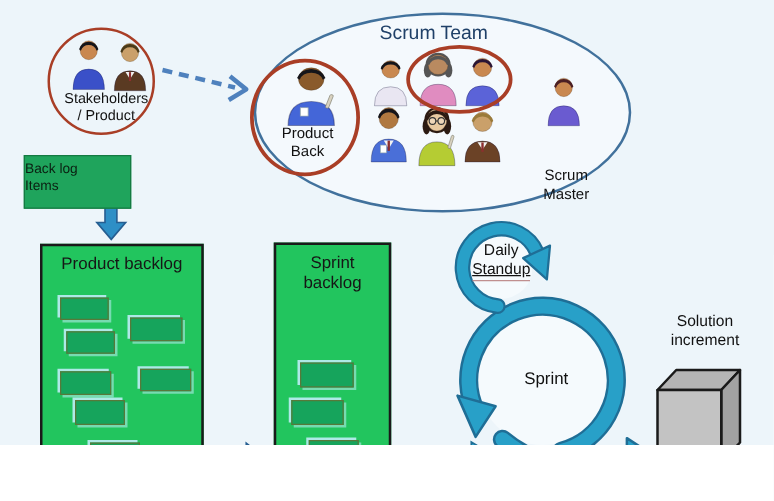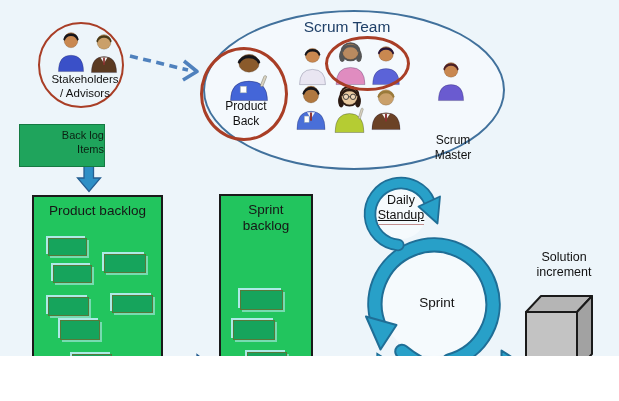--- a/index.html
+++ b/index.html
@@ -16,21 +16,21 @@
   .lbl span{display:block;}
   .scrum-title{left:287px;top:18px;width:120px;font-size:15.5px;color:var(--title_blue);}
   .stk-label{left:36px;top:72px;width:98px;}
   .po-label{left:210px;top:99px;width:72px;font-size:12px;}
   .dev-label{left:290px;top:129px;width:122px;font-size:12px;}
   .sm-label{left:417px;top:100px;width:72px;font-size:12px;margin-top:33px;}
   .daily-label{left:363px;top:193px;width:76px;font-size:12.5px;z-index:4;}
   .daily-label .u{display:inline-block;border-bottom:1.5px solid #c08f8f;padding-bottom:0;text-decoration:underline;}
   .sprint-label{left:402px;top:295px;width:70px;font-size:13.5px;}
   .sol-label{left:520px;top:250px;width:88px;font-size:12.5px;}
-  .greenbox{position:absolute;left:19px;top:124px;width:86px;height:43px;background:var(--green_box);border:1px solid var(--green_box_border);box-sizing:border-box;z-index:2;color:#0b2012;font-size:11px;text-align:right;padding-top:3px;line-height:1.3;}
+  .greenbox{position:absolute;left:19px;top:124px;width:86px;height:43px;background:var(--green_box);border:1px solid var(--green_box_border);box-sizing:border-box;z-index:2;color:#0b2012;font-size:11px;text-align:left;padding-top:3px;line-height:1.3;}
   .bigbox{position:absolute;background:#22c55e;border:2px solid var(--box_border);box-sizing:border-box;z-index:2;}
   .pb-box{left:32px;top:195px;width:131px;height:187px;}
   .sb-box{left:219px;top:194px;width:94px;height:188px;}
   .boxtitle{color:#161616;font-size:13.5px;text-align:center;margin-top:6px;line-height:1.2;}
   .card{position:absolute;background:var(--card_green);border:1px solid var(--card_border);box-sizing:border-box;box-shadow:-2px -2px 0 0 rgba(190,236,245,.9),2px 2px 0 0 rgba(190,236,245,.55);}
   .person{position:absolute;z-index:2;}
   .person svg{display:block;width:100%;height:100%;overflow:visible;}
 </style>
 </head>
 <body>
@@ -162,21 +162,21 @@
         <path d="M5.2,49.5 Q5.2,30.5 20,30.5 Q34.8,30.5 34.8,49.5 Z" fill="#6a5bd0" stroke="rgba(20,20,60,.35)" stroke-width=".8"></path>
       </svg>
     </span>
 
   <div class="ellipse red-circle stk-circle"></div>
   <div class="ellipse red-circle po-circle"></div>
   <div class="ellipse red-circle pair-ellipse"></div>
 
   <div class="lbl stk-label">
     <span>Stakeholders</span>
-    <span>/ Advisors</span>
+    <span>/ Product</span>
   </div>
   <div class="lbl po-label">
     <span>Product</span>
     <span>Back</span>
   </div>
   <div class="lbl sm-label">
     <span>Scrum</span>
     <span>Master</span>
   </div>
 

